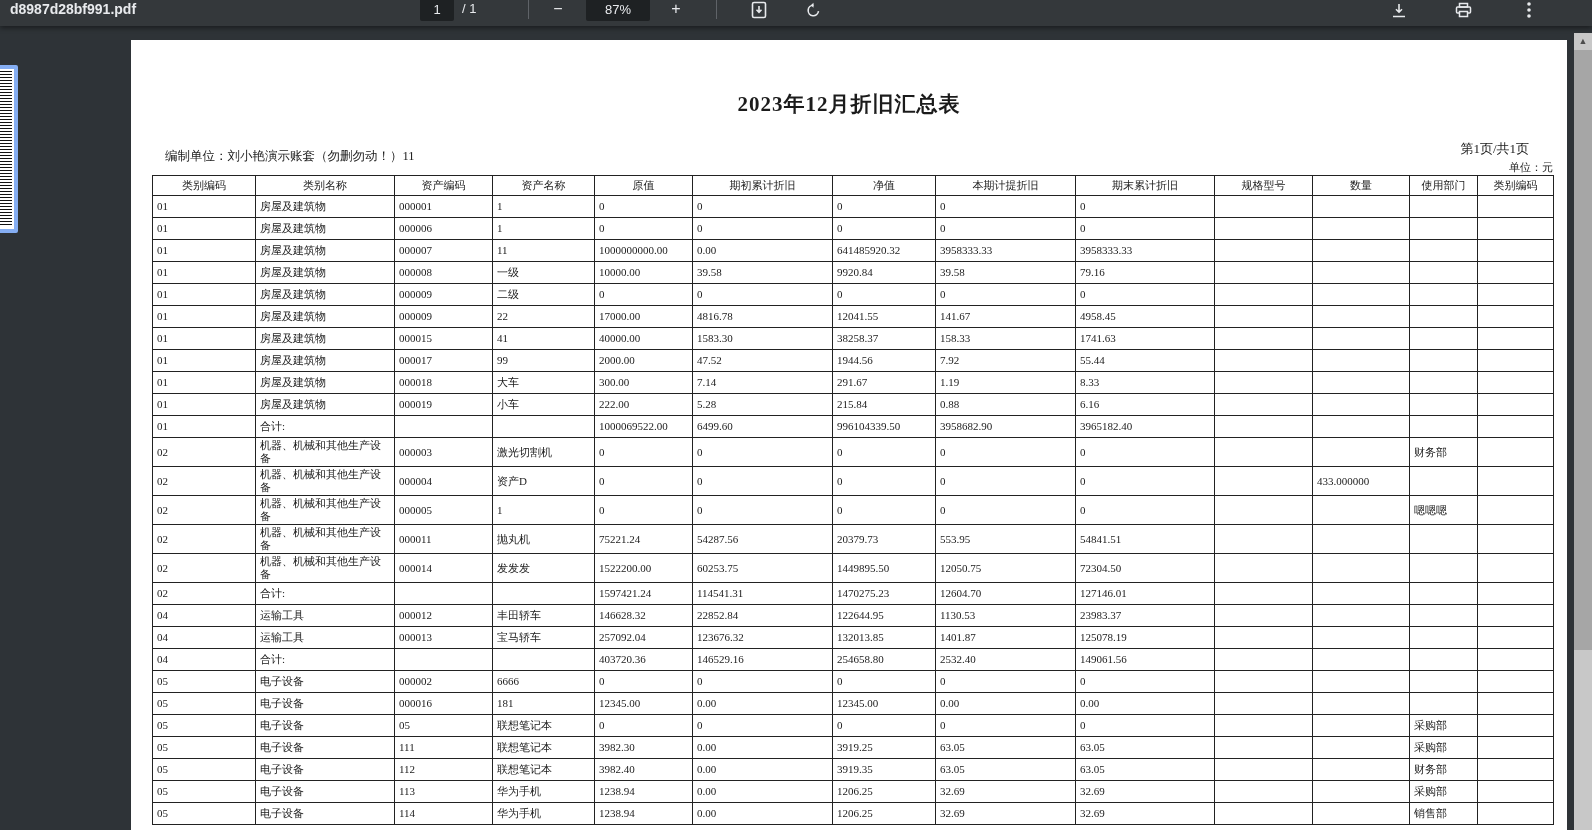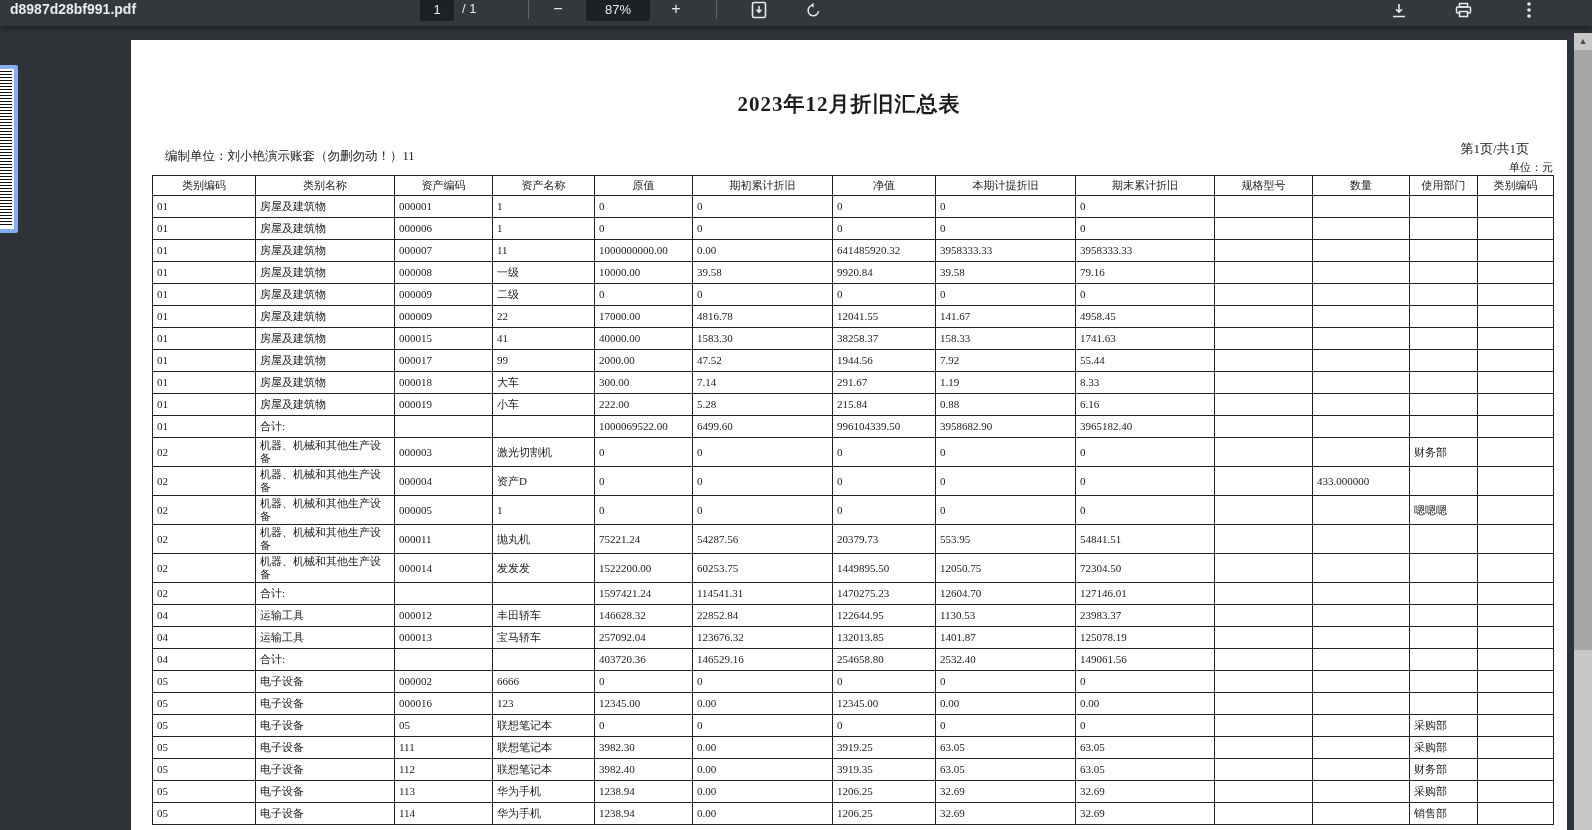--- a/index.html
+++ b/index.html
@@ -479,21 +479,21 @@
               <td>0</td>
               <td></td>
               <td></td>
               <td></td>
               <td></td>
             </tr>
             <tr>
               <td>05</td>
               <td>电子设备</td>
               <td>000016</td>
-              <td>123</td>
+              <td>181</td>
               <td>12345.00</td>
               <td>0.00</td>
               <td>12345.00</td>
               <td>0.00</td>
               <td>0.00</td>
               <td></td>
               <td></td>
               <td></td>
               <td></td>
             </tr>

